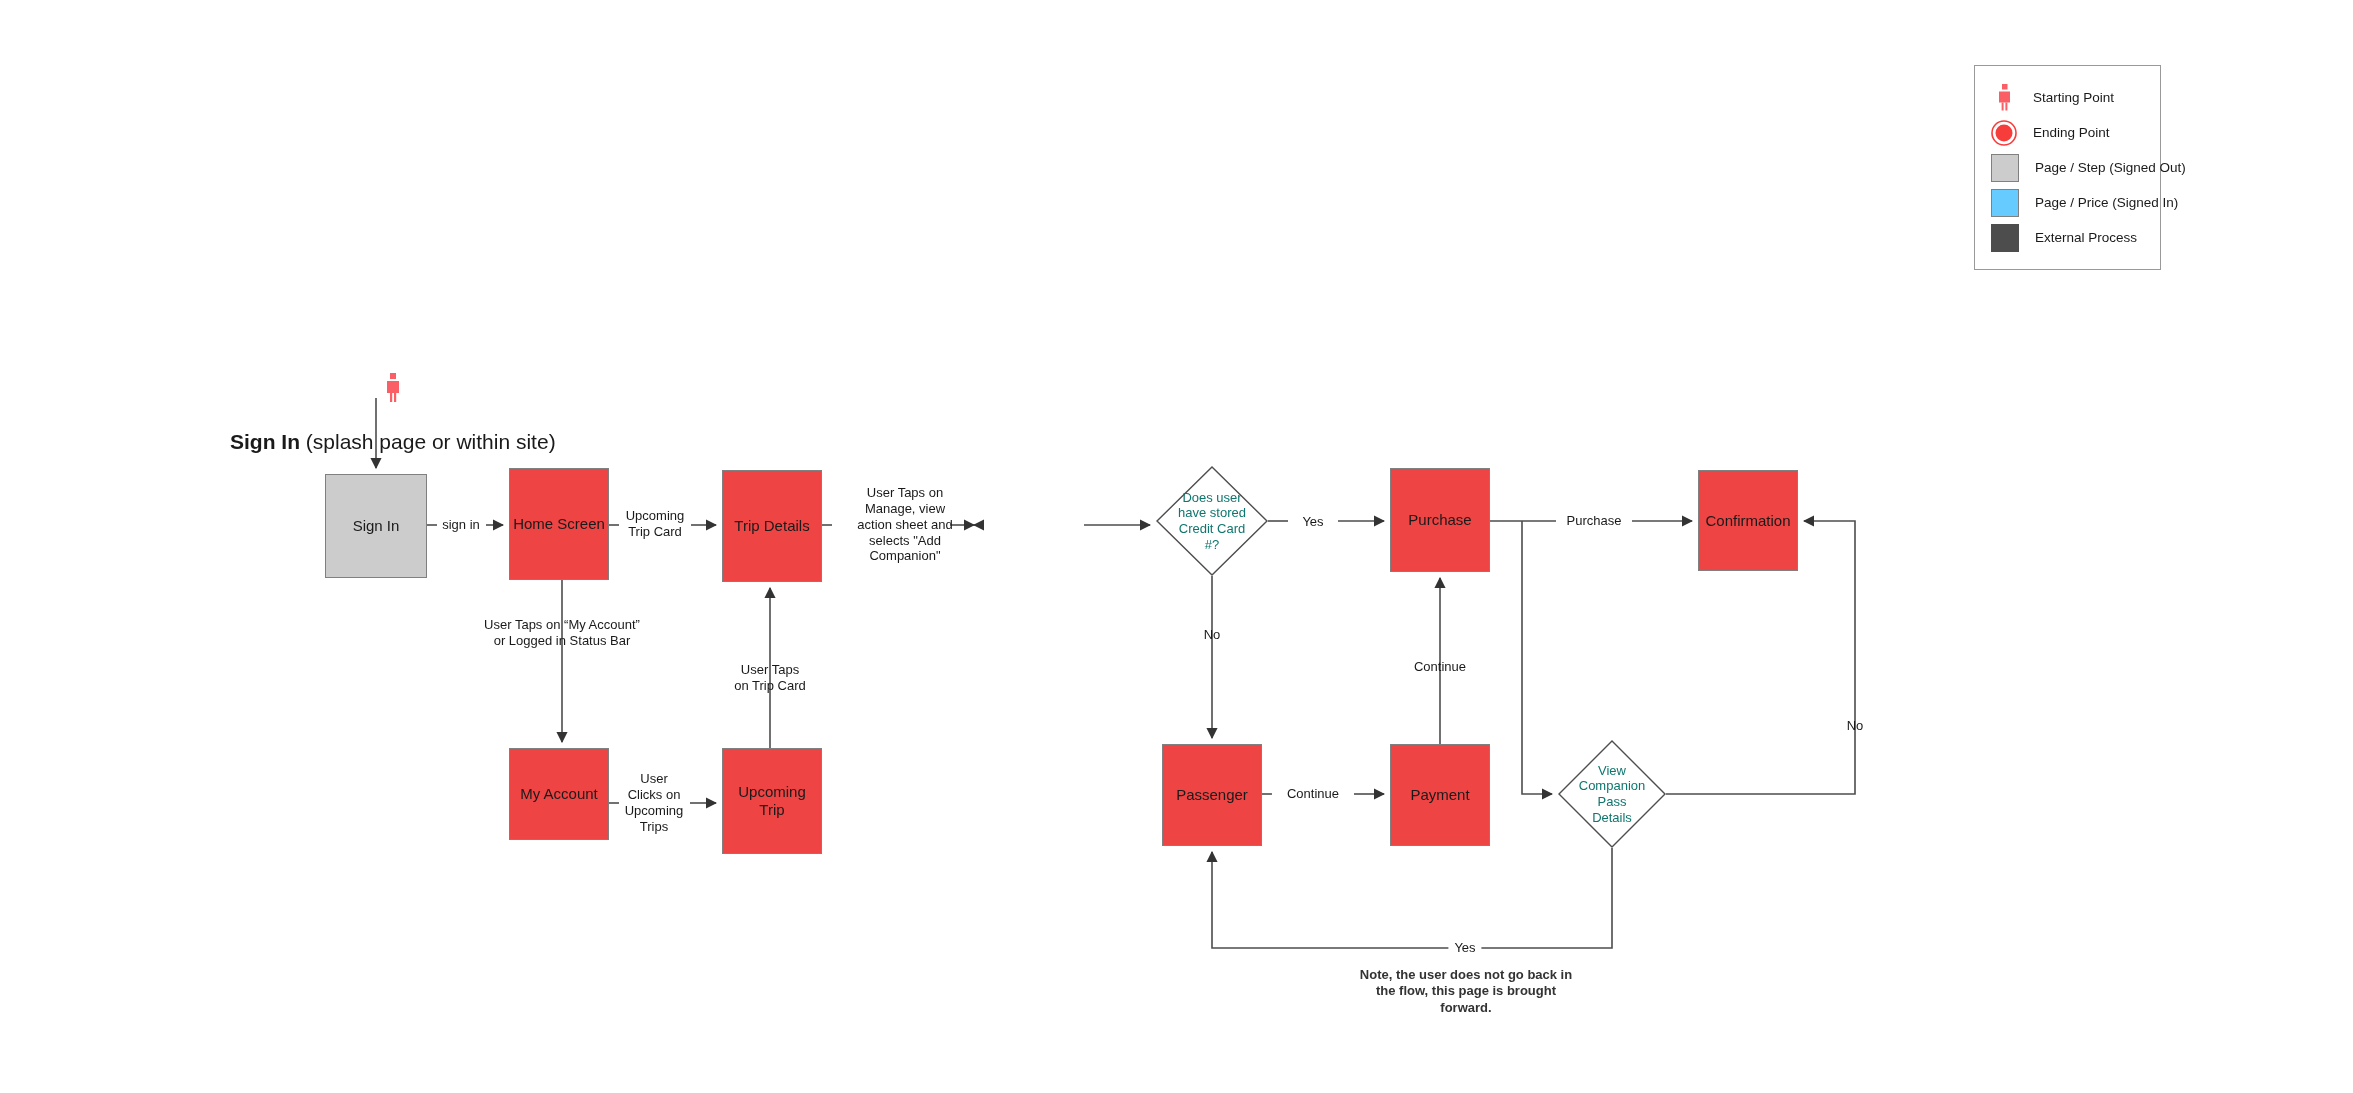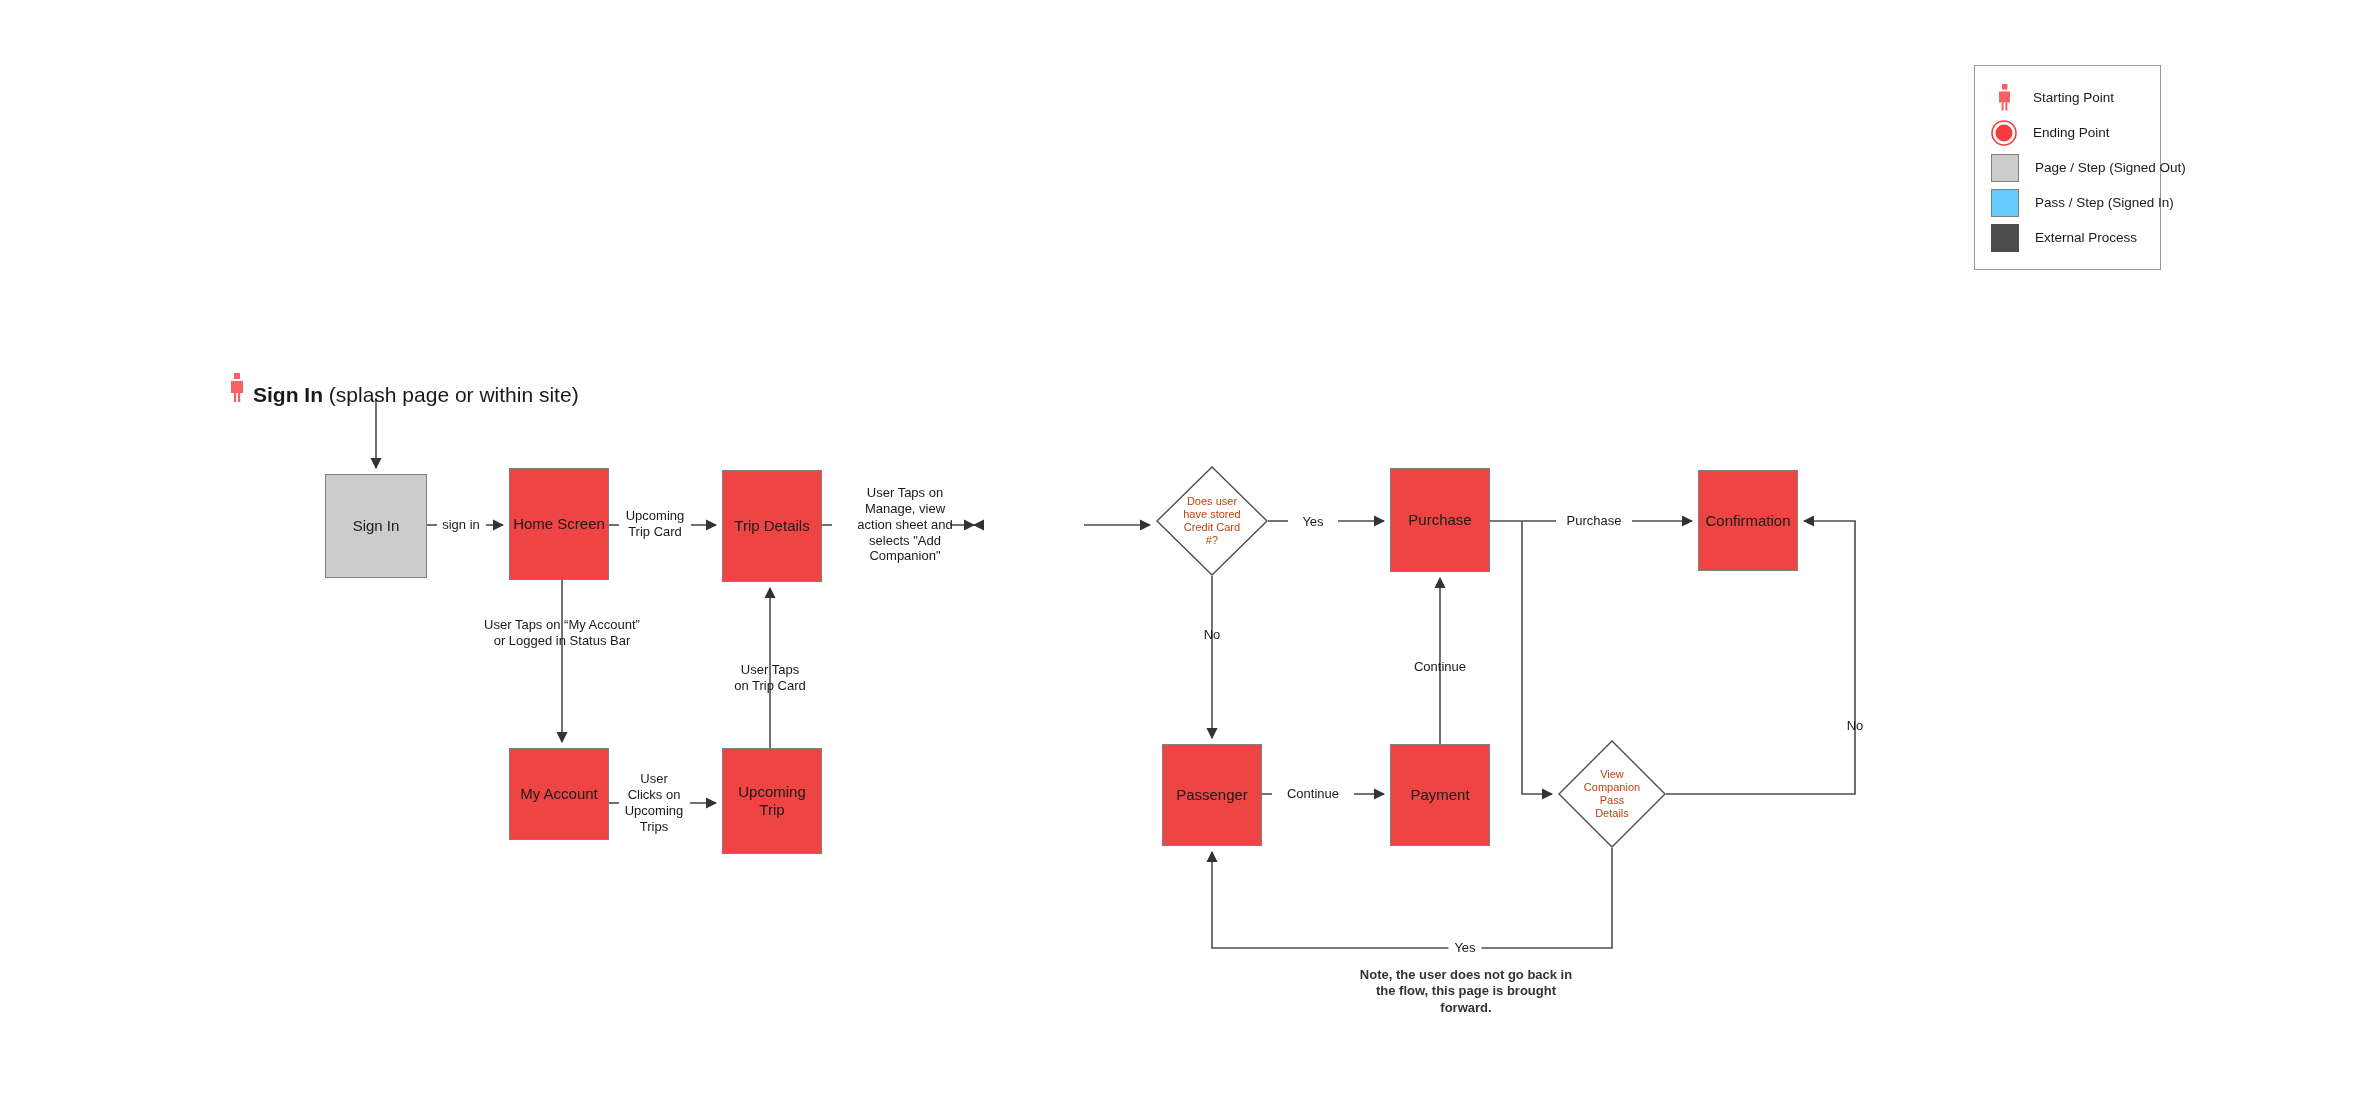--- a/index.html
+++ b/index.html
@@ -53,23 +53,23 @@
     width: 100%; height: 100%;
   }
   .diamond-label {
     position: absolute;
     left: 0; top: 0;
     width: 100%; height: 100%;
     display: flex;
     align-items: center;
     justify-content: center;
     text-align: center;
-    font-size: 11px;
+    font-size: 13px;
     line-height: 1.2;
-    color: #c2410c;
+    color: #0f766e;
     white-space: pre-line;
   }
 
   
   .edge-label {
     position: absolute;
     text-align: center;
     font-size: 13px;
     line-height: 1.22;
     color: #1a1a1a;
@@ -85,23 +85,24 @@
     line-height: 1.25;
     color: #333333;
     white-space: pre-line;
     transform: translateX(-50%);
   }
 
   
   .title-row {
     position: absolute;
     display: flex;
-    align-items: flex-end;
-    gap: 9px;
+    align-items: center;
+    gap: 23px;
     white-space: nowrap;
+    flex-direction: column;
   }
   .title-text {
     font-size: 21px;
     color: #1a1a1a;
   }
   .title-text b { font-weight: bold; }
 
   
   .person-icon {
     position: relative;
@@ -319,21 +320,21 @@
       <span class="legend-label">Ending Point</span>
     </div>
 
     <div class="legend-row">
       <span class="legend-swatch box" style="background:#cccccc;"></span>
       <span class="legend-label">Page / Step (Signed Out)</span>
     </div>
 
     <div class="legend-row">
       <span class="legend-swatch box" style="background:#66ccff;"></span>
-      <span class="legend-label">Pass / Step (Signed In)</span>
+      <span class="legend-label">Page / Price (Signed In)</span>
     </div>
 
     <div class="legend-row">
       <span class="legend-swatch box" style="background:#4d4d4d; border-color:#4d4d4d;"></span>
       <span class="legend-label">External Process</span>
     </div>
 
   </div>
 
 </div>

